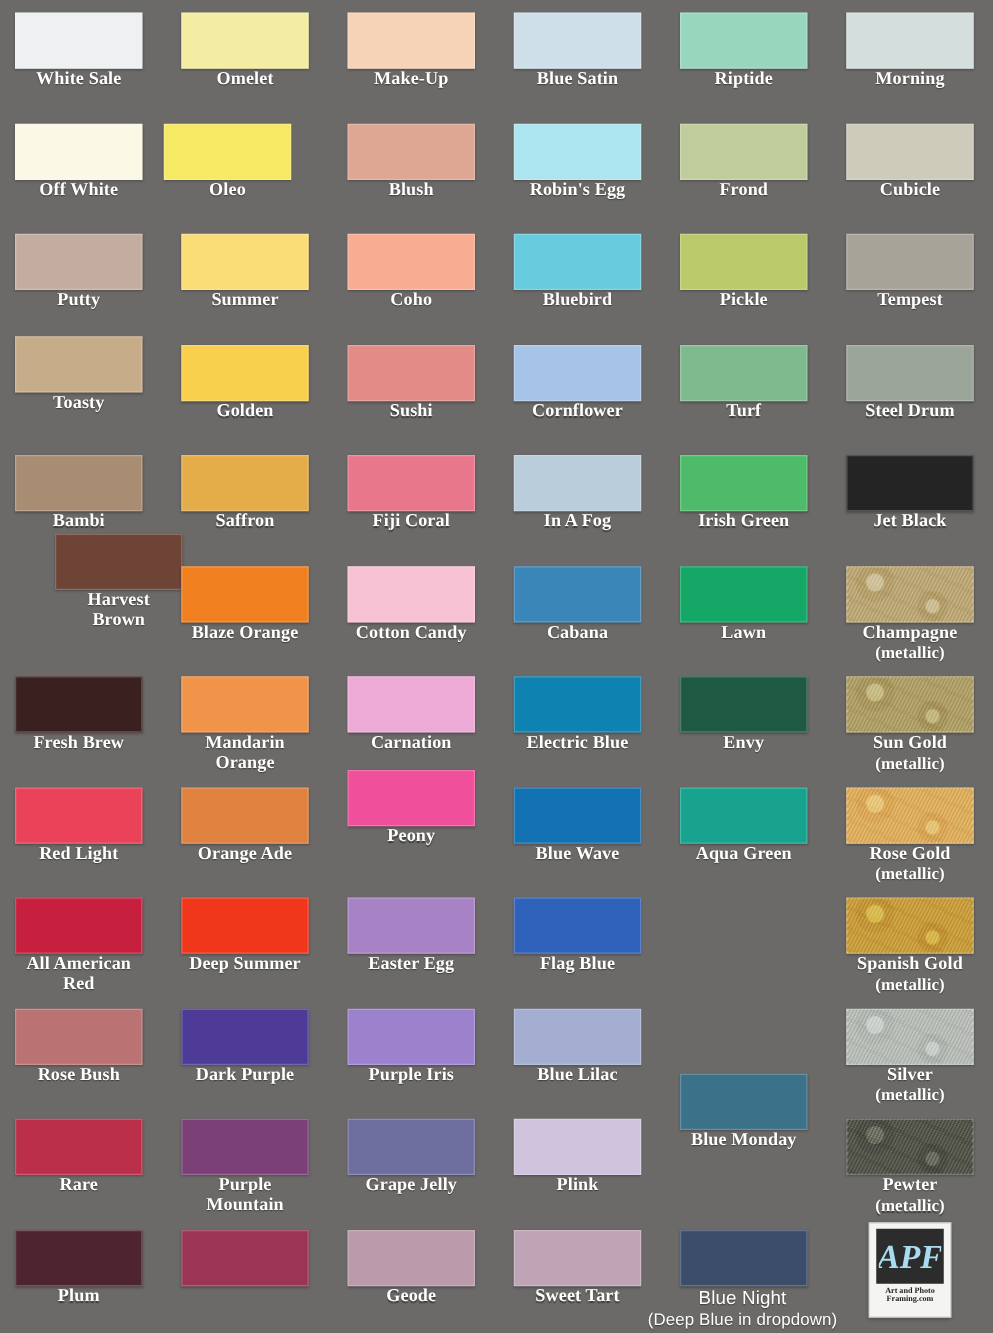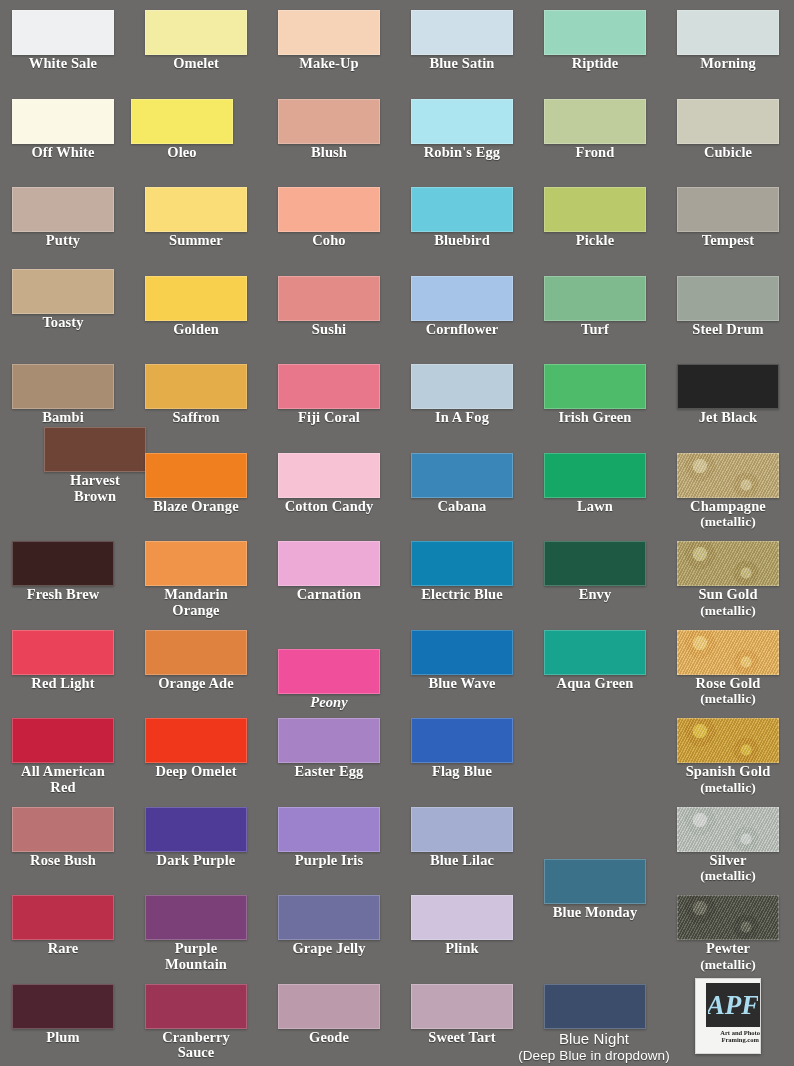--- a/index.html
+++ b/index.html
@@ -73,21 +73,21 @@
     left: 30px;
     top: 4px;
     width: 66px;
     height: 76px;
     background: #f4f4f2;
     border: 1px solid #d8d8d6;
     box-sizing: border-box;
     box-shadow: 0 1px 3px rgba(0,0,0,0.35);
     display: flex;
     flex-direction: column;
-    align-items: flex-end;
+    align-items: center;
     padding-top: 4px;
   }
   .logo-square {
     width: 54px;
     height: 44px;
     background: #2c2c2c;
     display: flex;
     align-items: center;
     justify-content: center;
   }
@@ -277,21 +277,21 @@
       <div class="caption"><span>Sun Gold</span><span class="sub">(metallic)</span></div>
     </div>
     <div class="cell" style="left: 0px; top: 619.5px; font-family: Liberation Serif, serif;">
       <div class="swatch" style="background: rgb(234, 66, 88);"></div>
       <div class="caption"><span>Red Light</span></div>
     </div>
     <div class="cell" style="left: 133px; top: 619.5px;">
       <div class="swatch" style="background: rgb(224, 130, 63);"></div>
       <div class="caption"><span>Orange Ade</span></div>
     </div>
-    <div class="cell" style="left: 266px; top: 639px; font-style: italic;">
+    <div class="cell" style="left: 266px; top: 606px;">
       <div class="swatch" style="background: rgb(240, 80, 155);"></div>
       <div class="caption"><span>Peony</span></div>
     </div>
     <div class="cell" style="left: 399px; top: 619.5px;">
       <div class="swatch" style="background: rgb(18, 114, 180);"></div>
       <div class="caption"><span>Blue Wave</span></div>
     </div>
     <div class="cell" style="left: 532px; top: 619.5px;">
       <div class="swatch" style="background: rgb(23, 163, 142);"></div>
       <div class="caption"><span>Aqua Green</span></div>
@@ -300,21 +300,21 @@
       <div class="swatch metallic" style="background: radial-gradient(circle at 22% 28%, rgba(255, 255, 255, 0.3) 0px, rgba(255, 255, 255, 0.3) 8%, rgba(0, 0, 0, 0.08) 9%, rgba(0, 0, 0, 0.08) 18%, rgba(255, 255, 255, 0) 19%), radial-gradient(circle at 68% 72%, rgba(255, 255, 255, 0.26) 0px, rgba(255, 255, 255, 0.26) 7%, rgba(0, 0, 0, 0.1) 8%, rgba(0, 0, 0, 0.1) 16%, rgba(255, 255, 255, 0) 17%), repeating-linear-gradient(118deg, rgba(255, 255, 255, 0.16) 0px, rgba(255, 255, 255, 0.16) 1px, rgba(0, 0, 0, 0.1) 1px, rgba(0, 0, 0, 0.1) 2.5px), linear-gradient(rgb(232, 179, 89), rgb(232, 179, 89));"></div>
       <div class="caption"><span>Rose Gold</span><span class="sub">(metallic)</span></div>
     </div>
     <div class="cell" style="left: 0px; top: 708px;">
       <div class="swatch" style="background: rgb(199, 32, 63);"></div>
       <div class="caption"><span>All American
 Red</span></div>
     </div>
     <div class="cell" style="left: 133px; top: 708px;">
       <div class="swatch" style="background: rgb(240, 55, 28);"></div>
-      <div class="caption"><span>Deep Omelet</span></div>
+      <div class="caption"><span>Deep Summer</span></div>
     </div>
     <div class="cell" style="left: 266px; top: 708px;">
       <div class="swatch" style="background: rgb(167, 131, 198);"></div>
       <div class="caption"><span>Easter Egg</span></div>
     </div>
     <div class="cell" style="left: 399px; top: 708px;">
       <div class="swatch" style="background: rgb(46, 98, 187);"></div>
       <div class="caption"><span>Flag Blue</span></div>
     </div>
     <div class="cell" style="left: 665px; top: 708px;">
@@ -365,22 +365,20 @@
     <div class="cell" style="left: 665px; top: 885px;">
       <div class="swatch metallic" style="background: radial-gradient(circle at 22% 28%, rgba(255, 255, 255, 0.3) 0px, rgba(255, 255, 255, 0.3) 8%, rgba(0, 0, 0, 0.08) 9%, rgba(0, 0, 0, 0.08) 18%, rgba(255, 255, 255, 0) 19%), radial-gradient(circle at 68% 72%, rgba(255, 255, 255, 0.26) 0px, rgba(255, 255, 255, 0.26) 7%, rgba(0, 0, 0, 0.1) 8%, rgba(0, 0, 0, 0.1) 16%, rgba(255, 255, 255, 0) 17%), repeating-linear-gradient(118deg, rgba(255, 255, 255, 0.16) 0px, rgba(255, 255, 255, 0.16) 1px, rgba(0, 0, 0, 0.1) 1px, rgba(0, 0, 0, 0.1) 2.5px), linear-gradient(rgb(78, 79, 67), rgb(78, 79, 67));"></div>
       <div class="caption"><span>Pewter</span><span class="sub">(metallic)</span></div>
     </div>
     <div class="cell" style="left: 0px; top: 973.5px;">
       <div class="swatch" style="background: rgb(77, 36, 48);"></div>
       <div class="caption"><span>Plum</span></div>
     </div>
     <div class="cell" style="left: 133px; top: 973.5px;">
       <div class="swatch" style="background: rgb(156, 52, 85);"></div>
-      <div class="caption"><span>Cranberry
-Sauce</span></div>
     </div>
     <div class="cell" style="left: 266px; top: 973.5px;">
       <div class="swatch" style="background: rgb(187, 154, 171);"></div>
       <div class="caption"><span>Geode</span></div>
     </div>
     <div class="cell" style="left: 399px; top: 973.5px;">
       <div class="swatch" style="background: rgb(191, 164, 181);"></div>
       <div class="caption"><span>Sweet Tart</span></div>
     </div>
     <div class="cell" style="left: 532px; top: 973.5px;">

